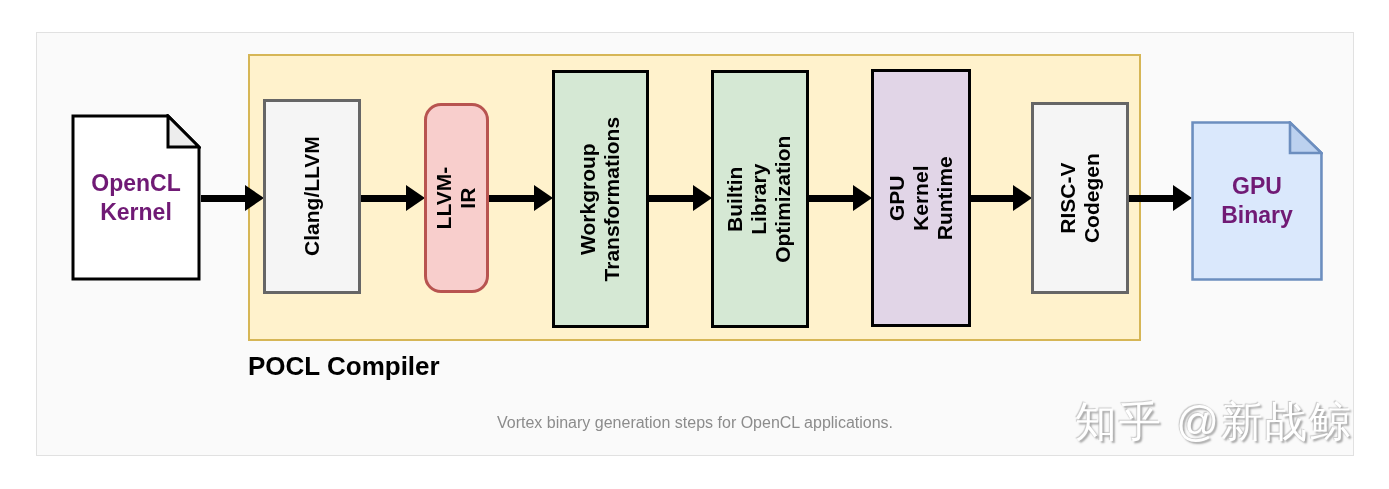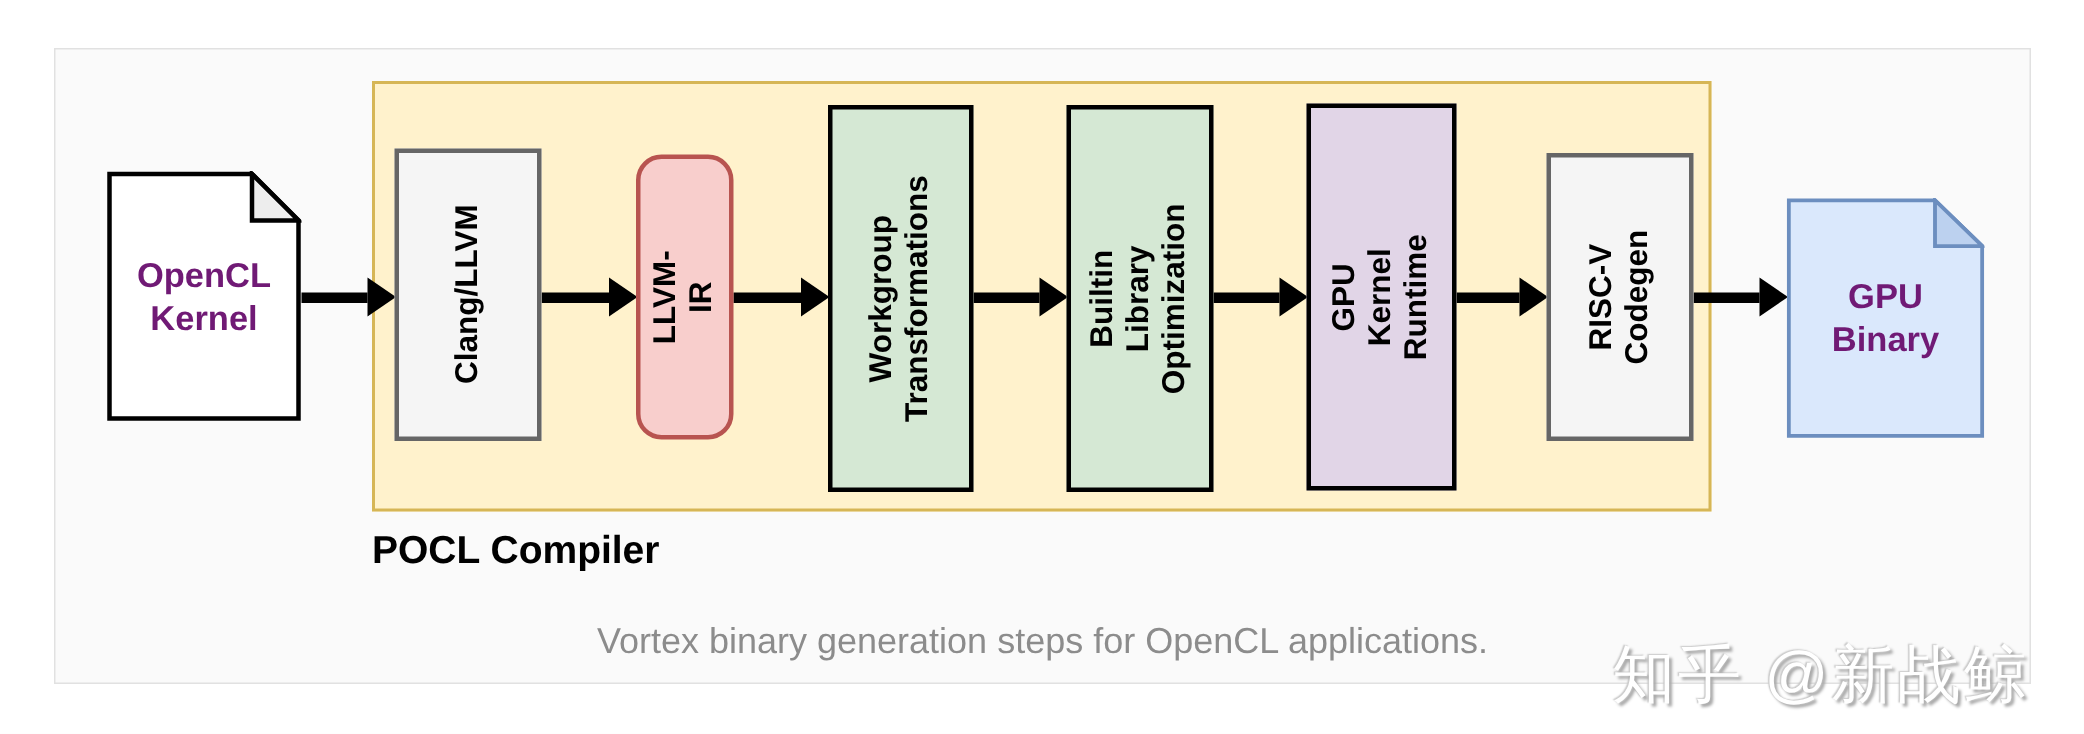--- a/index.html
+++ b/index.html
@@ -46,27 +46,27 @@
     width:0; height:0; flex:0 0 auto;
     border-top:13px solid transparent; border-bottom:13px solid transparent;
     border-left:19px solid #000;
   }
   .container-label {
     position:absolute; left:211px; top:318px; width:893px;
     text-align:left; font-weight:bold; font-size:26px; color:#000;
   }
   .caption {
     position:absolute; left:0; top:381px; width:100%;
-    text-align:center; font-size:24px; color:#8c8c8c;
+    text-align:center; font-size:16px; color:#8c8c8c;
   }
   .watermark {
     position:absolute; right:0px; top:366px;
     font-size:42px; line-height:1.1; color:#ffffff; font-weight:normal;
     text-shadow:2px 2px 2px #a8a8a8, -1px -1px 1px #c9c9c9;
-    letter-spacing:2px; white-space:nowrap;margin-top:28px;
+    letter-spacing:2px; white-space:nowrap;
   }
 </style>
 </head>
 <body>
 
 <div class="stage-root">
   <div class="panel">
 
     <div class="container-box" style="background-color: rgb(255, 242, 204); border-color: rgb(214, 182, 86);"></div>
 
@@ -129,21 +129,21 @@
     <div class="stage-box" style="left: 834px; top: 36px; width: 100px; height: 258px; background-color: rgb(225, 213, 231); border-color: rgb(0, 0, 0);">
       <span class="rot">GPU Kernel
 Runtime</span>
     </div>
 
     <div class="stage-box" style="left: 994px; top: 69px; width: 98px; height: 192px; background-color: rgb(245, 245, 245); border-color: rgb(102, 102, 102);">
       <span class="rot">RISC-V
 Codegen</span>
     </div>
 
-    <div class="doc" style="left:1154px; top:99px; width:132px; height:160px;">
+    <div class="doc" style="left:1154px; top:88px; width:132px; height:160px;">
       <svg viewBox="0 0 128 160" preserveAspectRatio="none">
         <path d="M1.5,1.5 L96,1.5 L126.5,32 L126.5,158.5 L1.5,158.5 Z" stroke-width="2.5" stroke-linejoin="miter" fill="#dae8fc" stroke="#6c8ebf"></path>
         <path d="M96,1.5 L96,32 L126.5,32 Z" stroke-width="2.5" stroke-linejoin="miter" fill="#bcd1ef" stroke="#6c8ebf"></path>
       </svg>
       <div class="doc-label">GPU
 Binary</div>
     </div>
 
     <div class="container-label">POCL Compiler</div>
 

